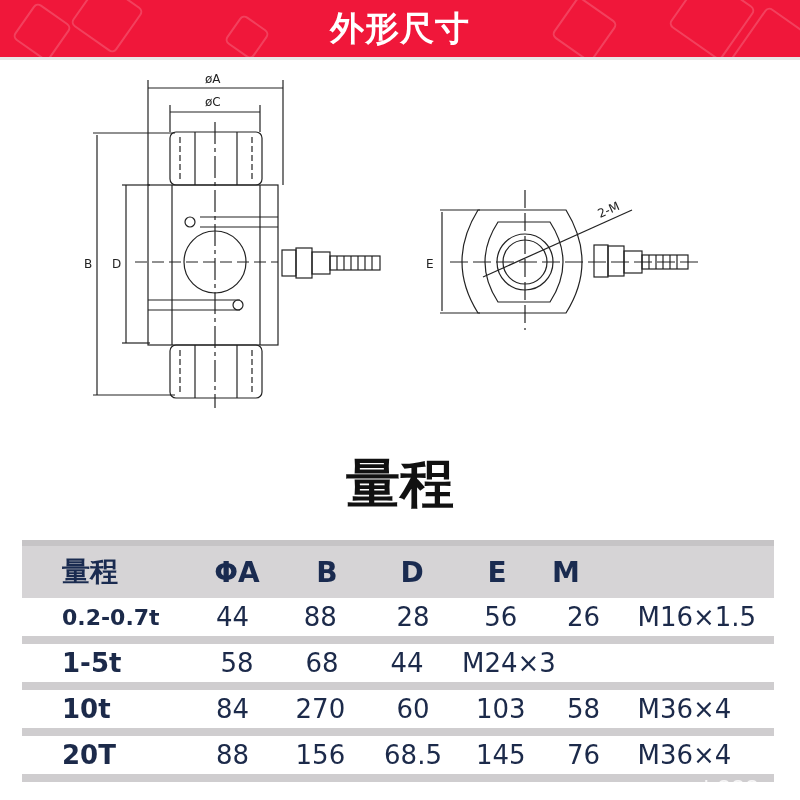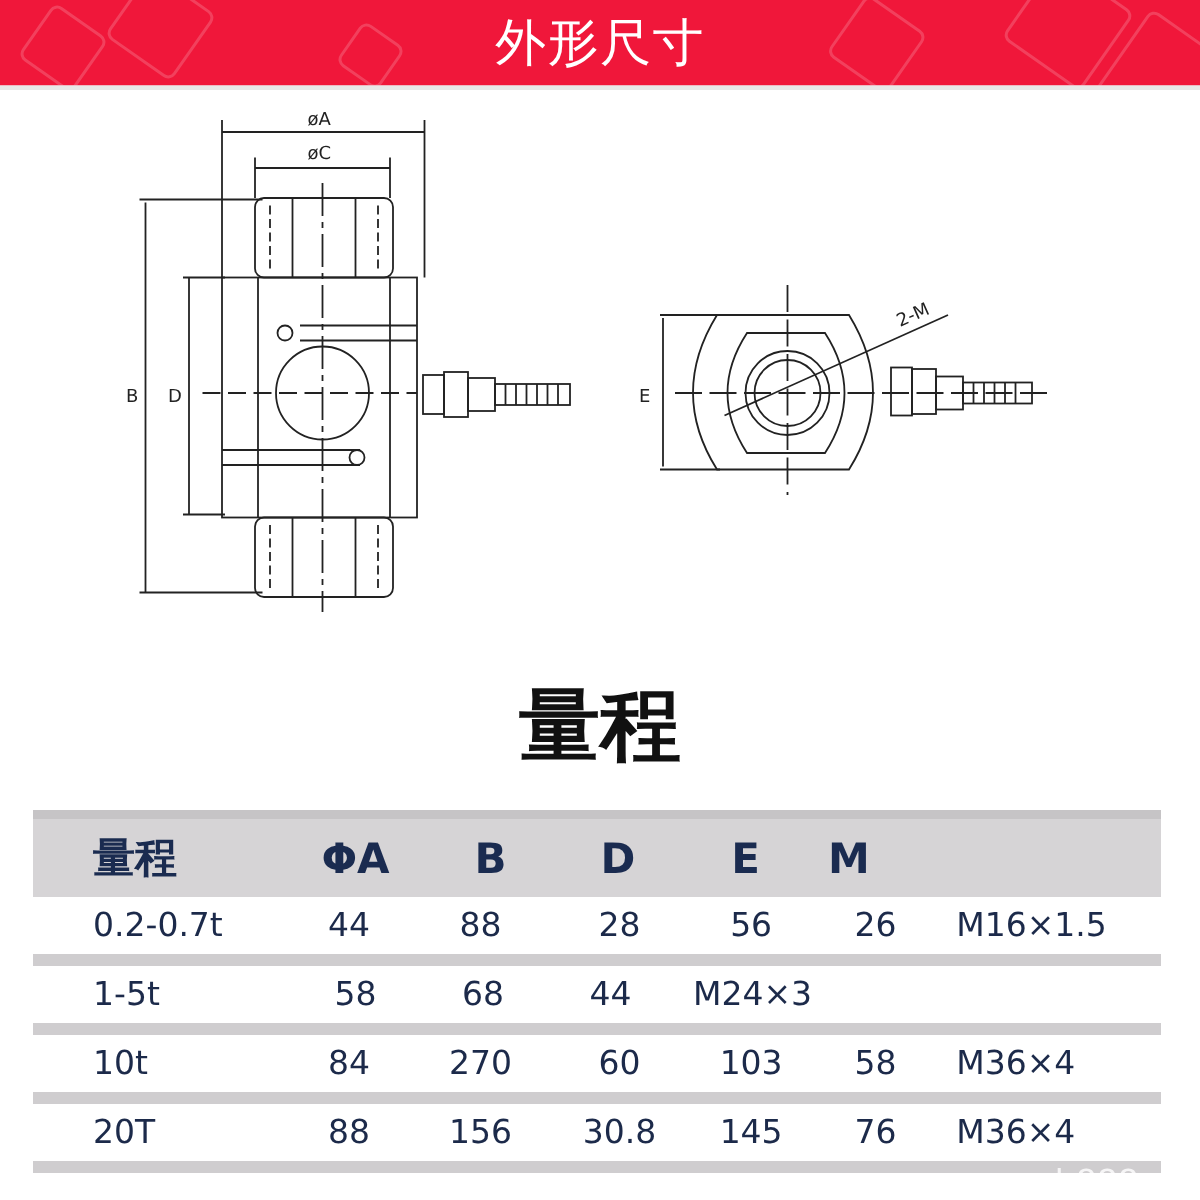--- a/index.html
+++ b/index.html
@@ -1,32 +1,32 @@
 <!DOCTYPE html>
 <html><head>
 <meta charset="utf-8">
 <style>
   html, body { margin:0; padding:0; }
   body { width:800px; height:800px; background:#ffffff; position:relative; overflow:hidden;
          font-family:"DejaVu Sans","Liberation Sans",sans-serif; }
   .banner { position:absolute; left:0; top:0; width:800px; height:57px; background:#f0173a; overflow:hidden; }
   .banner .deco { position:absolute; border:2px solid rgba(255,255,255,0.18); border-radius:6px; transform:rotate(35deg); }
   .banner-title { position:absolute; left:0; right:0; top:6px; text-align:center; color:#fff;
-                  font-size:34px; font-weight:normal; letter-spacing:1px; }
+                  font-size:34px; font-weight:bold; letter-spacing:1px; }
   .banner-bottom { position:absolute; left:0; top:57px; width:800px; height:3px; background:#e8e8e8; }
   .drawing { position:absolute; left:0; top:60px; width:800px; height:360px; }
   .section-title { position:absolute; left:0; right:0; top:448px; text-align:center; font-size:54px; font-weight:bold; color:#111; }
   .table { position:absolute; left:22px; top:540px; width:752px; }
   .row { display:flex; align-items:center; height:44px; }
   .row.header { background:#d6d4d6; height:58px; border-top:6px solid #c6c4c6; box-sizing:border-box; }
   .row.body { height:38px; background:#fff; }
   .sep { height:8px; background:#cfcdcf; }
-  .cell { color:#1c2a4a; font-size:22px; font-family:"DejaVu Sans","Liberation Sans",sans-serif; }
+  .cell { color:#1c2a4a; font-size:26px; font-family:"DejaVu Sans","Liberation Sans",sans-serif; }
   .header .cell { font-weight:bold; font-size:28px; color:#1a2b50; }
-  .c0 { width:130px; padding-left:40px; }
+  .c0 { width:130px; padding-left:40px;font-weight:bold; }
   .c1 { width:90px; text-align:center; }
   .c2 { width:90px; text-align:center; }
   .c3 { width:100px; text-align:center; }
   .c4 { width:80px; text-align:center; }
   .c5 { width:90px; text-align:center; }
   .c6 { width:140px; text-align:left; padding-left:10px; }
   .watermark { position:absolute; right:6px; top:776px; color:rgba(255,255,255,0.8); font-size:22px; }
 </style>
 </head>
 <body>
@@ -160,21 +160,21 @@
     <div class="cell c3">60</div>
     <div class="cell c4">103</div>
     <div class="cell c5">58</div>
     <div class="cell c6">M36×4</div>
   </div>
   <div class="sep"></div>
   <div class="row body">
     <div class="cell c0">20T</div>
     <div class="cell c1">88</div>
     <div class="cell c2">156</div>
-    <div class="cell c3">30.8</div>
+    <div class="cell c3">68.5</div>
     <div class="cell c4">145</div>
     <div class="cell c5">76</div>
     <div class="cell c6">M36×4</div>
   </div>
   <div class="sep"></div>
 </div>
 
 <div class="watermark">nuoh888.pn</div>
 
 </body></html>

